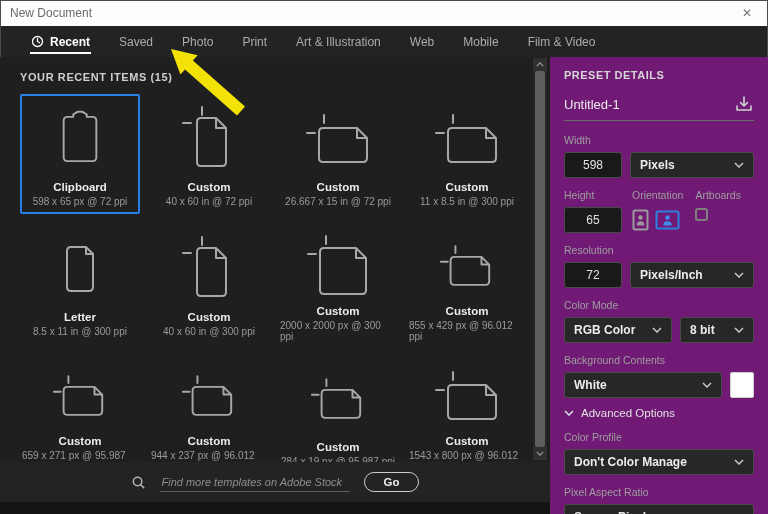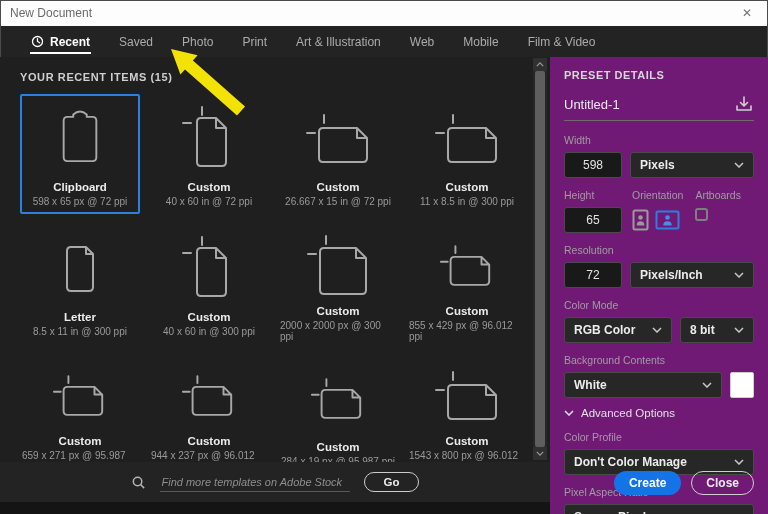--- a/index.html
+++ b/index.html
@@ -390,23 +390,19 @@
       </div>
 
       <div class="lbl">Pixel Aspect Ratio</div>
       <div class="row">
         <div class="dropdown dd-flex">
           <span class="dd-label">Square Pixels</span>
 
         </div>
       </div>
 
-      <div class="panel-btns">
-        <button class="create-btn">Create</button>
-        <button class="close-btn">Close</button>
-      </div>
     </div>
   </div>
 
   <svg class="arrow-overlay" viewBox="0 0 768 514">
     <polygon points="171,49 197.6,55.2 192.9,60.4 245,106.5 237,115.5 185,69.4 180.4,74.6" fill="#f3e205"></polygon>
   </svg>
 </div>
 
 </body></html>

